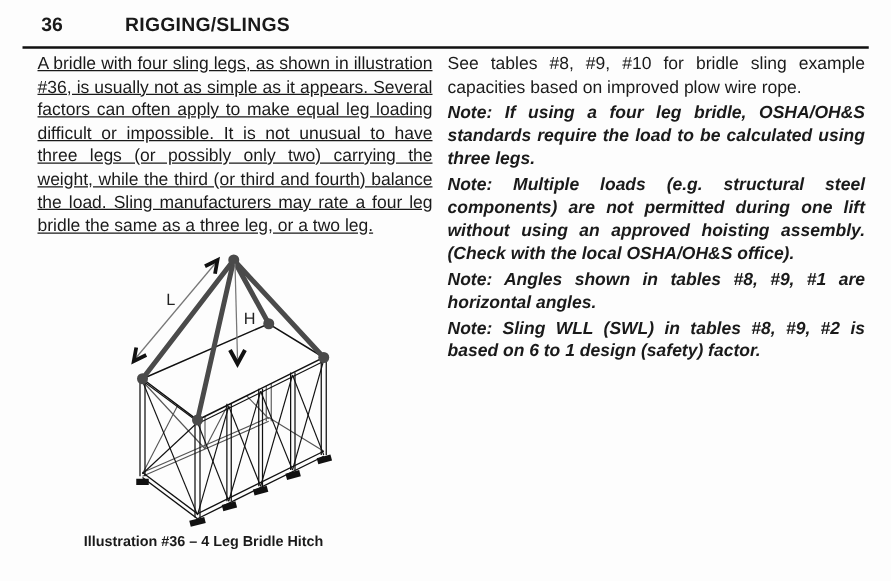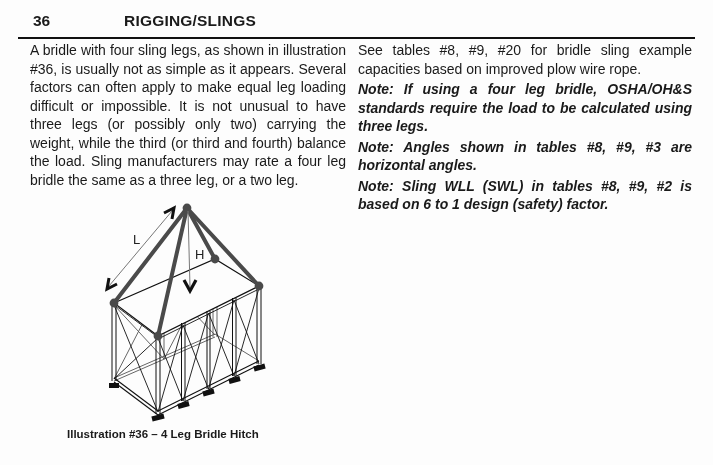--- a/index.html
+++ b/index.html
@@ -4,27 +4,27 @@
 <style>
   html,body{margin:0;padding:0;background:#e8e8e8;}
   .page{
     position:relative;width:713px;height:465px;background:#fdfdfd;
     font-family:"Liberation Sans",sans-serif;color:#1a1a1a;overflow:hidden;
   }
   
   .hdr{position:absolute;top:12px;left:0;width:713px;height:24px;}
   .hdr span{position:absolute;top:0;font-weight:bold;font-size:15.5px;white-space:nowrap;}
   .hdr .pg{left:33px;}
-  .hdr .sec{left:100px;letter-spacing:.2px;margin-left:24px;}
+  .hdr .sec{left:100px;letter-spacing:.2px;}
   .hdr .ttl{left:320px;letter-spacing:.2px;}
   .rule{position:absolute;top:37px;left:18px;width:677px;height:2px;background:#111;}
   
   .col{position:absolute;top:41px;font-size:14px;line-height:18.5px;}
   .col p{margin:0 0 2px 0;text-align:justify;}
-  .left{left:30px;width:316px;height:414px;}
+  .left{left:30px;width:316px;height:414px;text-decoration:underline;}
   .right{left:358px;width:334px;}
   .note{font-weight:bold;font-style:italic;}
   
   .fig{position:absolute;top:156px;left:0px;width:322px;height:242px;}
   .cap{position:absolute;top:384px;left:2px;font-size:11.5px;font-weight:bold;white-space:nowrap;margin-left:35px;}
   .dimlbl{font-family:"Liberation Sans",sans-serif;font-size:13px;fill:#222;}
 </style>
 </head>
 <body>
 
@@ -129,19 +129,20 @@
         <line x1="158" y1="14" x2="160" y2="90" stroke="#777" stroke-width="1"></line>
         <polyline points="154,83 160,94 166,83" fill="none" stroke="#111" stroke-width="3.2"></polyline>
         <text class="dimlbl" x="165" y="62">H</text>
       </g>
     </svg>
 
     <div class="cap">Illustration #36 – 4 Leg Bridle Hitch</div>
   </div>
 
   <div class="col right">
-    <p>See tables #8, #9, #20 for bridle sling example capacities based on improved plow wire rope.</p>
+    <p>See tables #8, #9, #10 for bridle sling example capacities based on improved plow wire rope.</p>
     <p class="note">Note: If using a four leg bridle, OSHA/OH&amp;S standards require the load to be calculated using three legs.</p>
-    <p class="note">Note: Angles shown in tables #8, #9, #3 are horizontal angles.</p>
+    <p class="note">Note: Multiple loads (e.g. structural steel components) are not permitted during one lift without using an approved hoisting assembly. (Check with the local OSHA/OH&amp;S office).</p>
+    <p class="note">Note: Angles shown in tables #8, #9, #1 are horizontal angles.</p>
     <p class="note">Note: Sling WLL (SWL) in tables #8, #9, #2 is based on 6 to 1 design (safety) factor.</p>
   </div>
 
 </div>
 
 </body></html>

